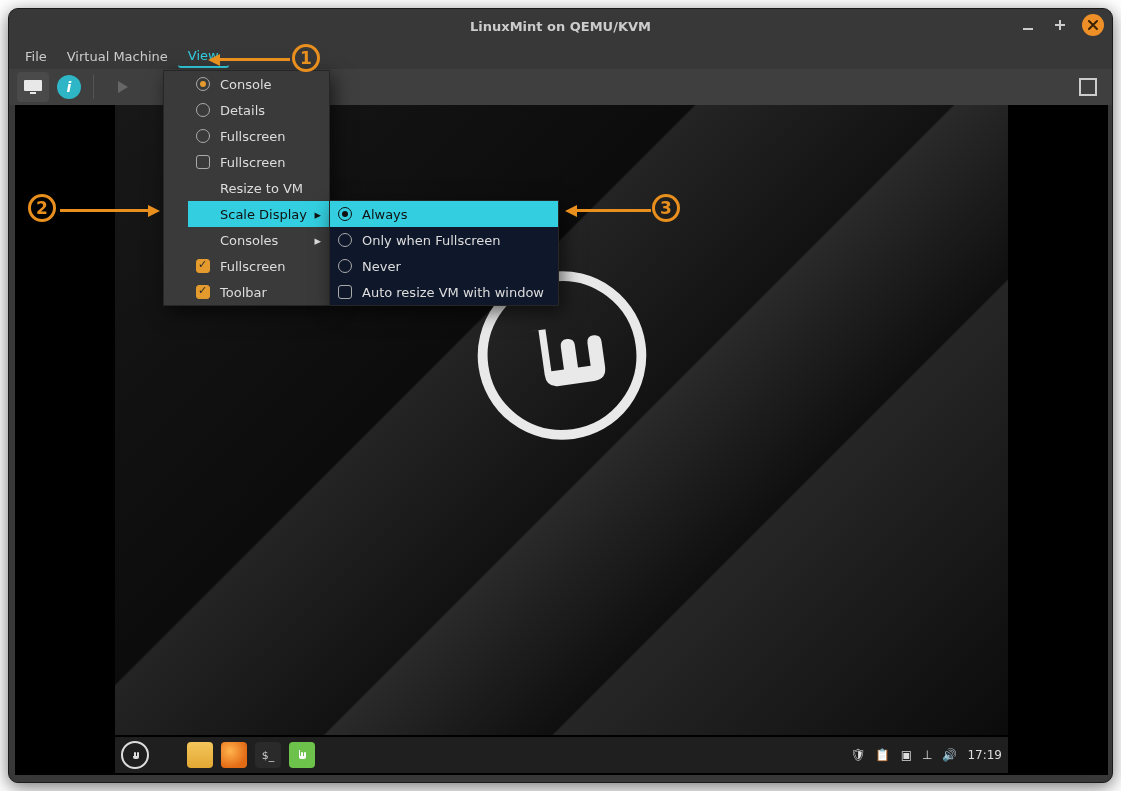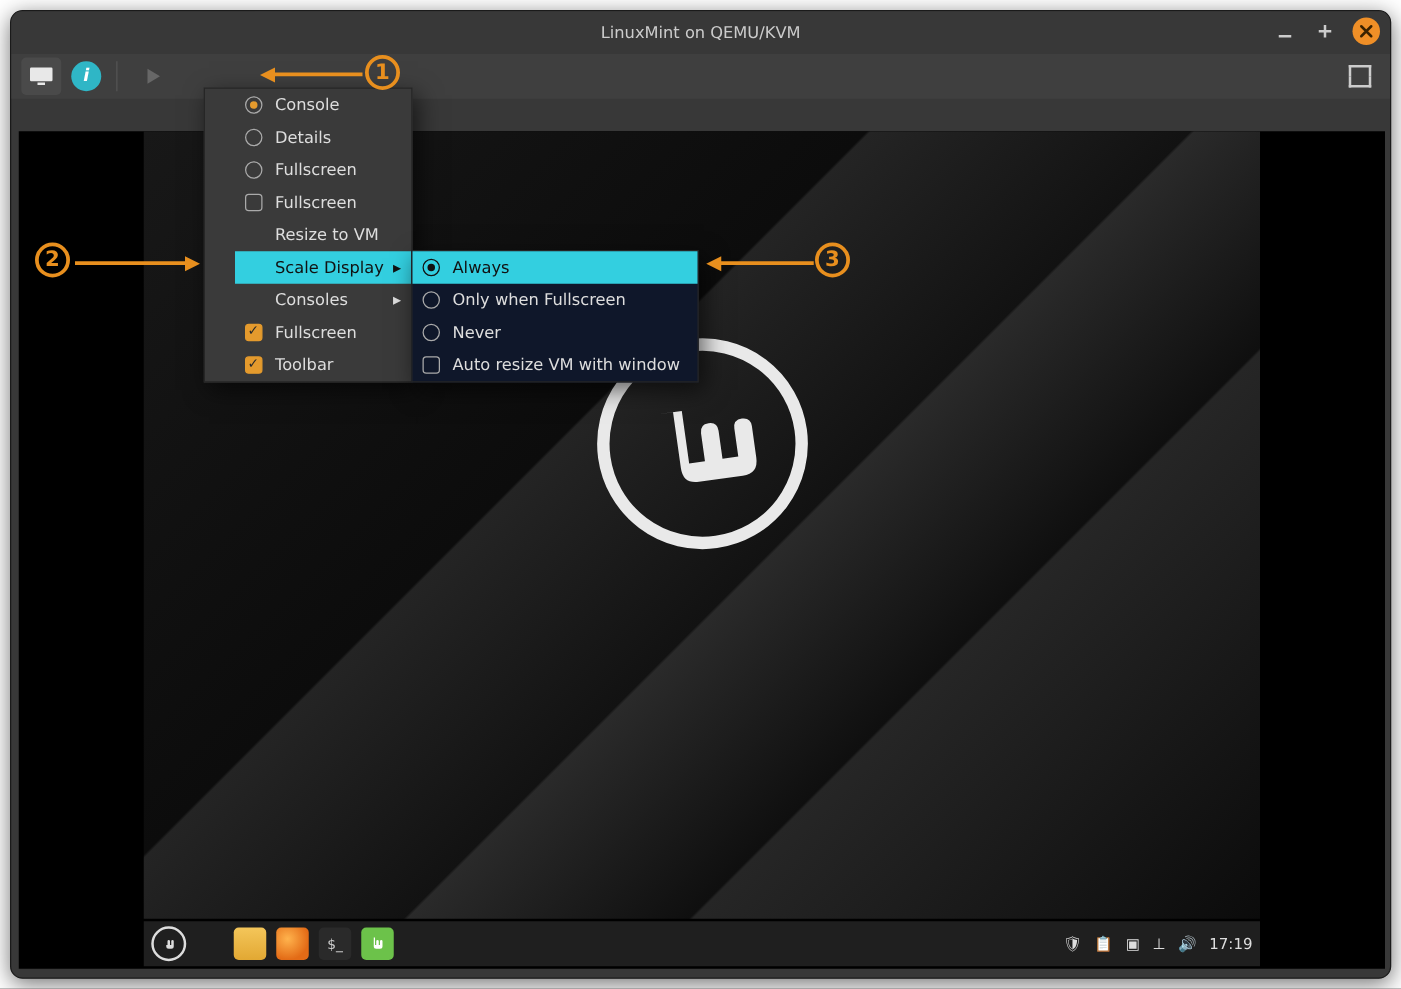--- a/index.html
+++ b/index.html
@@ -29,21 +29,21 @@
   .titlebar {
     height: 34px;
     background: #383838;
     display: flex;
     align-items: center;
     justify-content: center;
     position: relative;
   }
   .titlebar .title {
     font-size: 13px;
-    font-weight: 400;
+    font-weight: 700;
     color: #ccc;
   }
   .titlebar .wcontrols {
     position: absolute;
     right: 8px;
     top: 5px;
     display: flex;
     gap: 12px;
     align-items: center;
   }
@@ -304,20 +304,25 @@
           </svg>
       </div>
       <div class="wbtn close">
         <svg viewBox="0 0 12 12">
             <path d="M2 2 L10 10 M10 2 L2 10" stroke="#3a2200" stroke-width="2" stroke-linecap="round"></path>
           </svg>
       </div>
     </div>
   </div>
 
+  <div class="menubar">
+    <div class="menuitem">File</div>
+    <div class="menuitem">Virtual Machine</div>
+    <div class="menuitem active">View</div>
+  </div>
 
   <div class="toolbar">
     <div class="tbl">
       <div class="tbtn">
         <svg width="20" height="16" viewBox="0 0 20 16">
             <rect x="1" y="1" width="18" height="11" rx="1" fill="#e8e8e8"></rect>
             <rect x="7" y="13" width="6" height="2" fill="#e8e8e8"></rect>
           </svg>
       </div>
       <div class="tbtn info">i</div>

